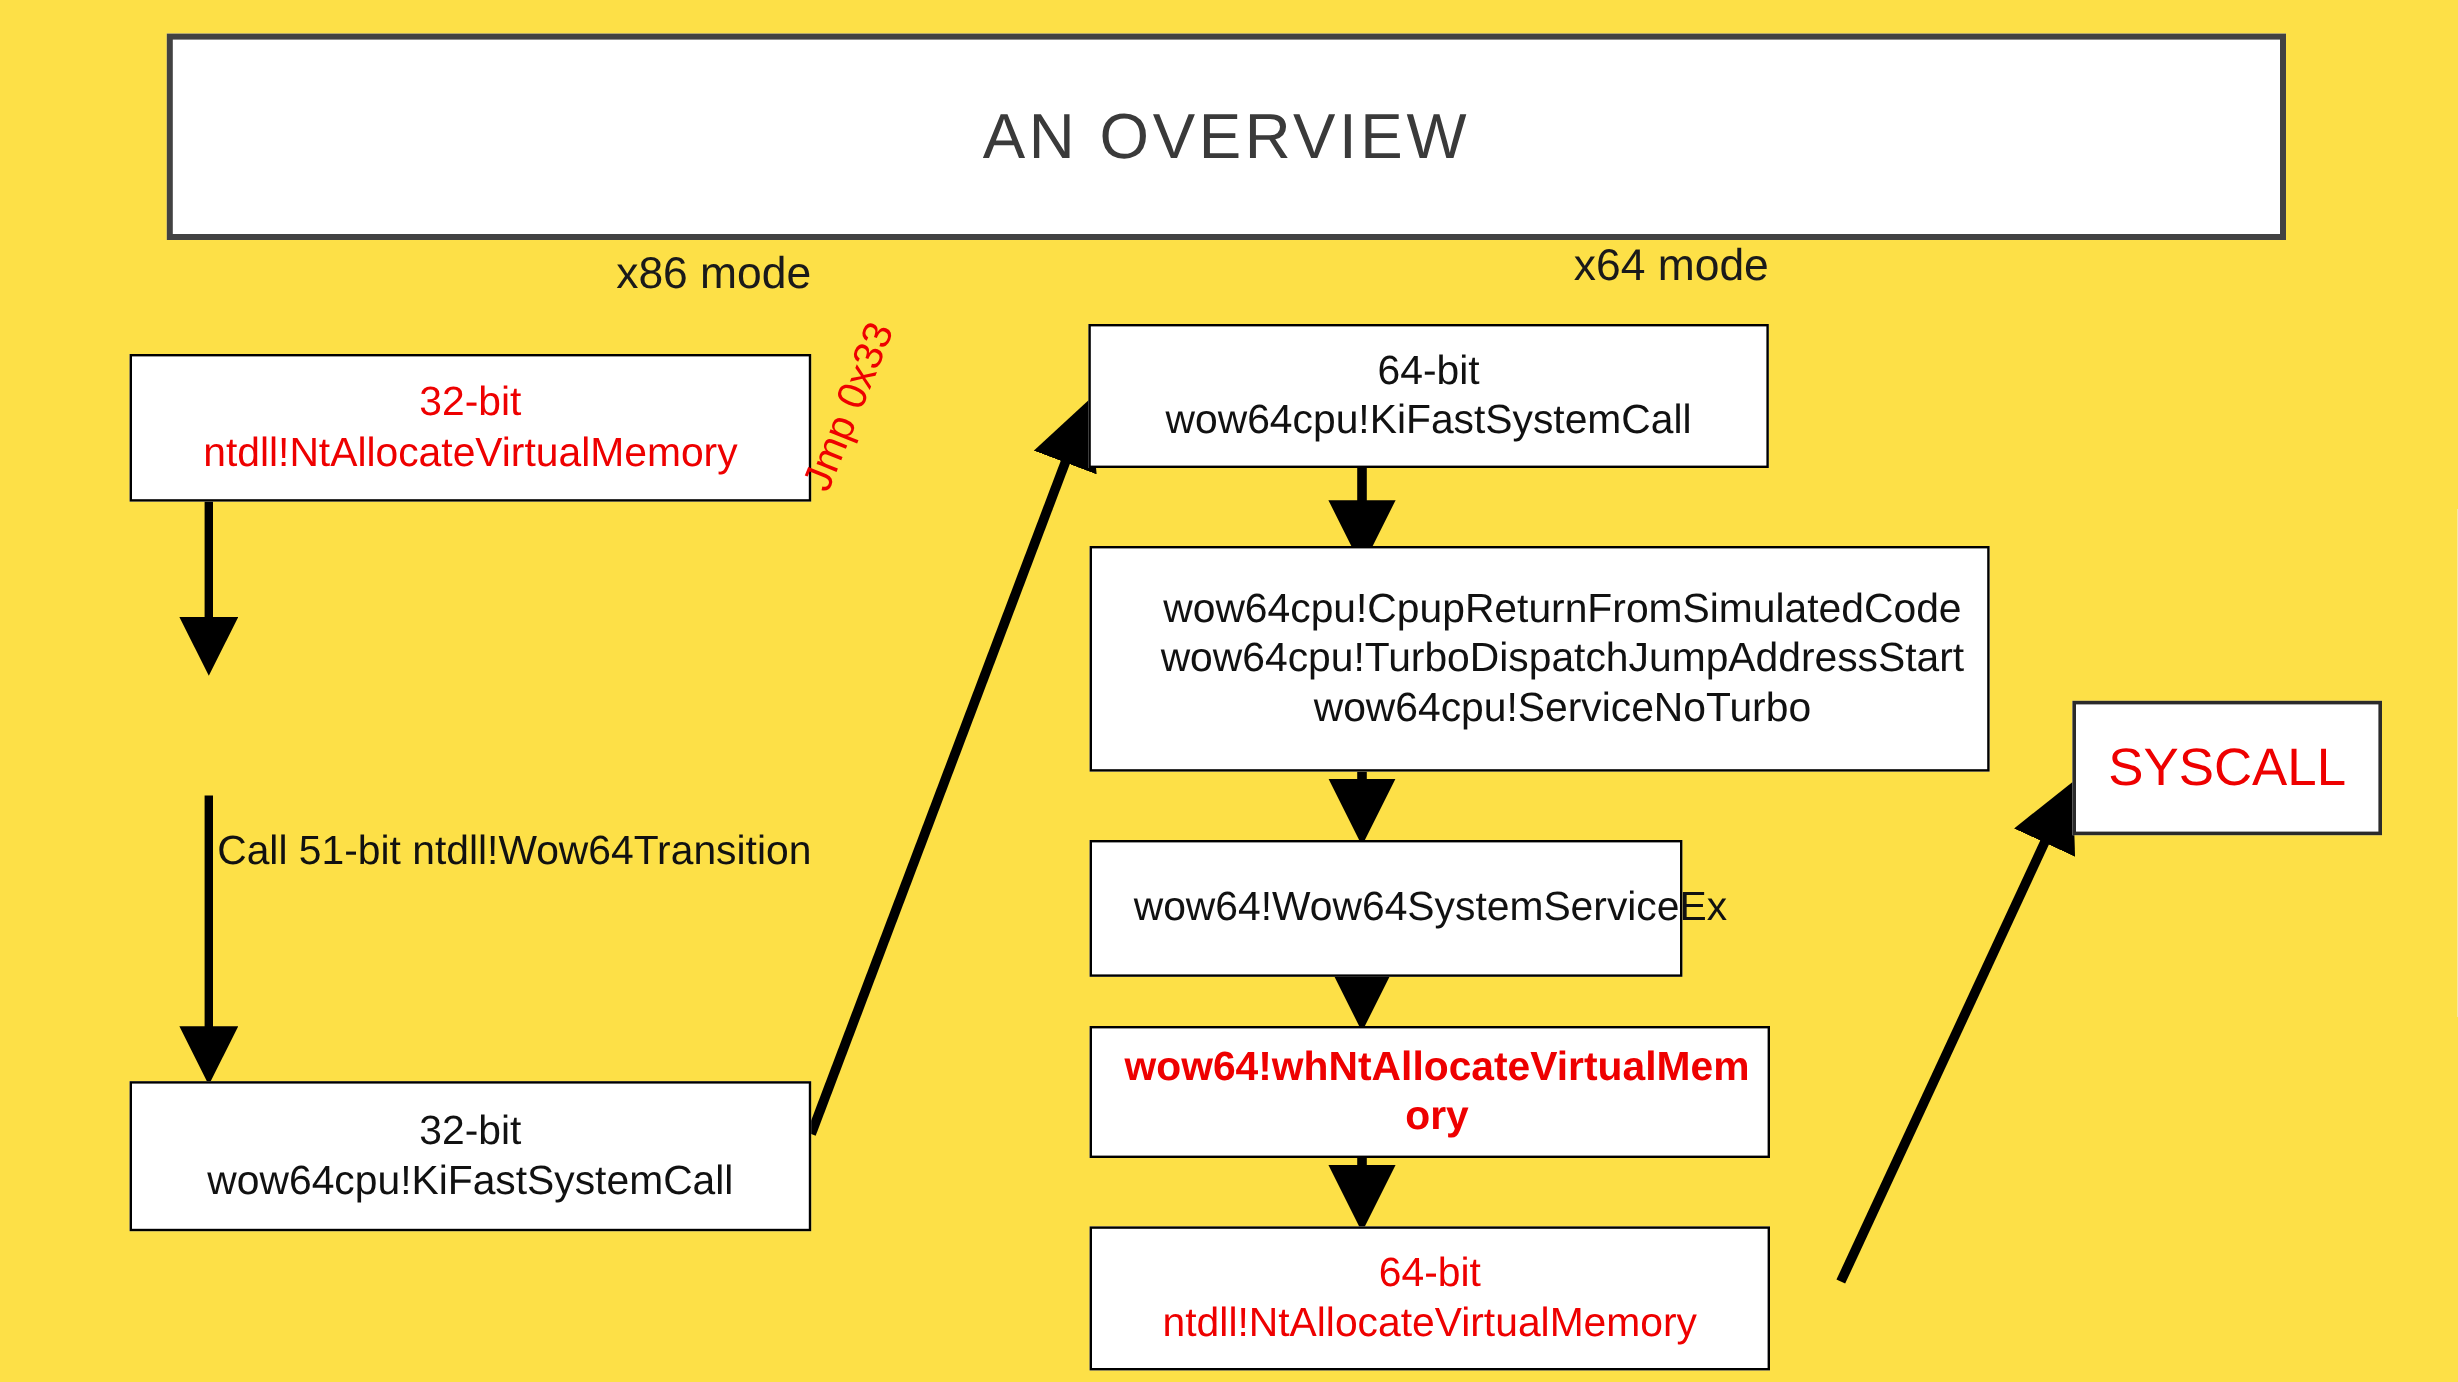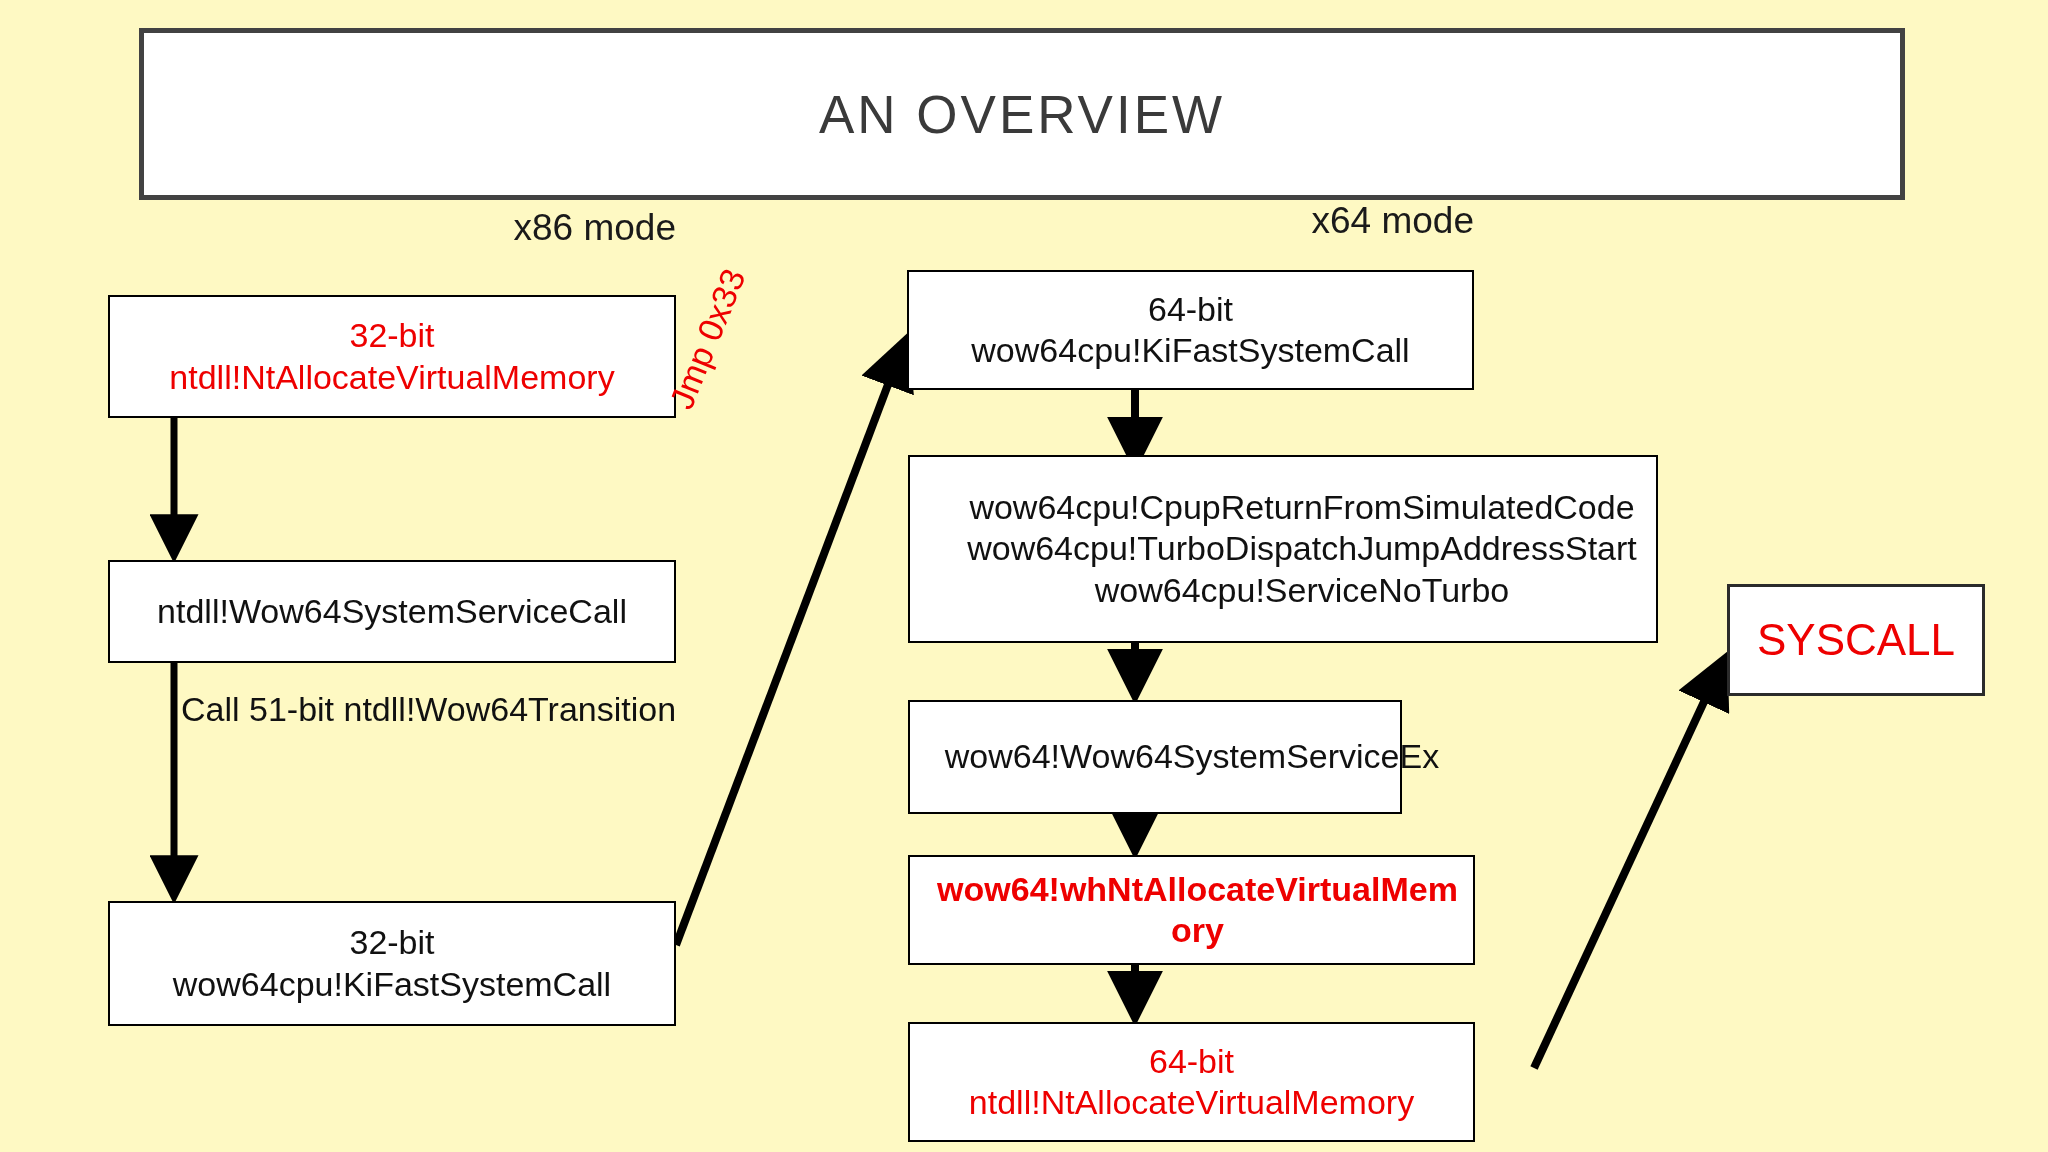--- a/index.html
+++ b/index.html
@@ -4,21 +4,21 @@
 <style>
   html, body {
     margin: 0;
     padding: 0;
     background: #f1f1f1;
   }
   #stage {
     position: relative;
     width: 2048px;
     height: 1152px;
-    background: #fef9c3;
+    background: #fde047;
     overflow: hidden;
     font-family: "Liberation Sans", sans-serif;
   }
   #svg-layer {
     position: absolute;
     left: 0;
     top: 0;
     width: 2048px;
     height: 1152px;
     pointer-events: none;
@@ -159,23 +159,20 @@
   </div>
 
   <div class="col-heading" id="heading-x86">x86 mode</div>
   <div class="col-heading" id="heading-x64">x64 mode</div>
 
   <div class="node red" id="node-x86-ntdll-ntalloc">
     <span class="ln">32-bit</span>
     <span class="ln">ntdll!NtAllocateVirtualMemory</span>
   </div>
 
-  <div class="node" id="node-x86-wow64ssc">
-    <span class="ln">ntdll!Wow64SystemServiceCall</span>
-  </div>
 
   <div class="node" id="node-x86-kifast">
     <span class="ln">32-bit</span>
     <span class="ln">wow64cpu!KiFastSystemCall</span>
   </div>
 
   <div class="edge-label" id="label-call-transition">Call 51-bit ntdll!Wow64Transition</div>
 
   <div class="edge-label" id="label-jmp-0x33">Jmp 0x33</div>
 

